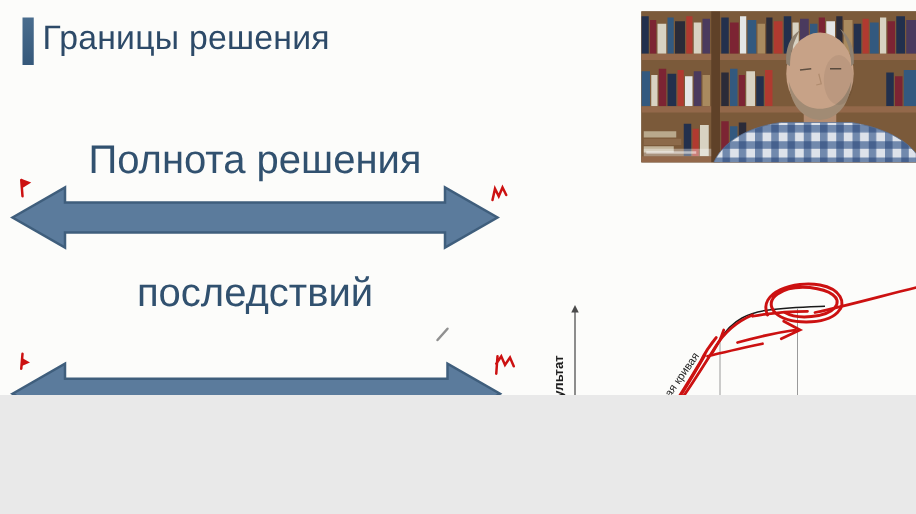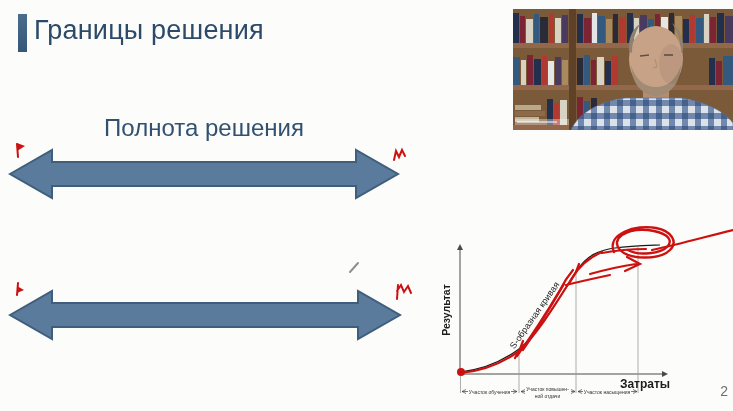--- a/index.html
+++ b/index.html
@@ -1,23 +1,23 @@
 <!DOCTYPE html>
 <html><head>
 <meta charset="utf-8">
 <style>
   html,body{margin:0;padding:0;background:#e9e9e9;}
-  .stage{position:relative;width:733px;height:411px;background:#fcfcfa;overflow:hidden;
+  .stage{position:relative;width:733px;height:316px;background:#fcfcfa;overflow:hidden;
          font-family:"Liberation Sans",sans-serif;}
   .abs{position:absolute;}
   
   .title-bar{left:18px;top:14px;width:9px;height:38px;background:linear-gradient(180deg,#4a6d8e,#35587a);}
   .title-text{left:34px;top:15px;font-size:27px;color:#2d4a68;letter-spacing:.2px;}
   
-  .arrow-label{left:8px;width:392px;text-align:center;color:#31516f;font-size:24px;line-height:33px;}
+  .arrow-label{left:8px;width:392px;text-align:center;color:#31516f;font-size:32px;line-height:33px;}
   .lbl1{top:111px;}
   .lbl2{top:218px;}
   
   .arrow1{left:8px;top:148px;}
   .arrow2{left:8px;top:289px;}
   
   .webcam{left:513px;top:9px;width:220px;height:121px;background:#6e4f33;overflow:hidden;}
   
   .chart{left:440px;top:222px;}
   .page-num{left:700px;top:383px;width:28px;text-align:right;font-size:14px;color:#6f6f6f;}
@@ -31,20 +31,21 @@
 
   <div class="abs title-bar"></div>
   <div class="abs title-text">Границы решения</div>
 
   <div class="abs arrow-label lbl1">Полнота решения</div>
   <svg class="abs arrow1" width="392" height="52" viewBox="0 0 392 52">
     <polygon points="2,26 44,2 44,14 348,14 348,2 390,26 348,50 348,38 44,38 44,50" fill="#5b7b9c" stroke="#3f5e7c" stroke-width="2"></polygon>
   </svg>
 
   <div class="abs arrow-label lbl2">
+    <div>последствий</div>
   </div>
   <svg class="abs arrow2" width="394" height="52" viewBox="0 0 394 52">
     <polygon points="2,26 44,2 44,14 350,14 350,2 392,26 350,50 350,38 44,38 44,50" fill="#5b7b9c" stroke="#3f5e7c" stroke-width="2"></polygon>
   </svg>
 
   <div class="abs webcam">
     <svg width="220" height="121" viewBox="0 0 220 121">
       <defs>
         <pattern id="plaid" width="13" height="13" patternUnits="userSpaceOnUse">
           <rect width="13" height="13" fill="#dde2ea"></rect>

